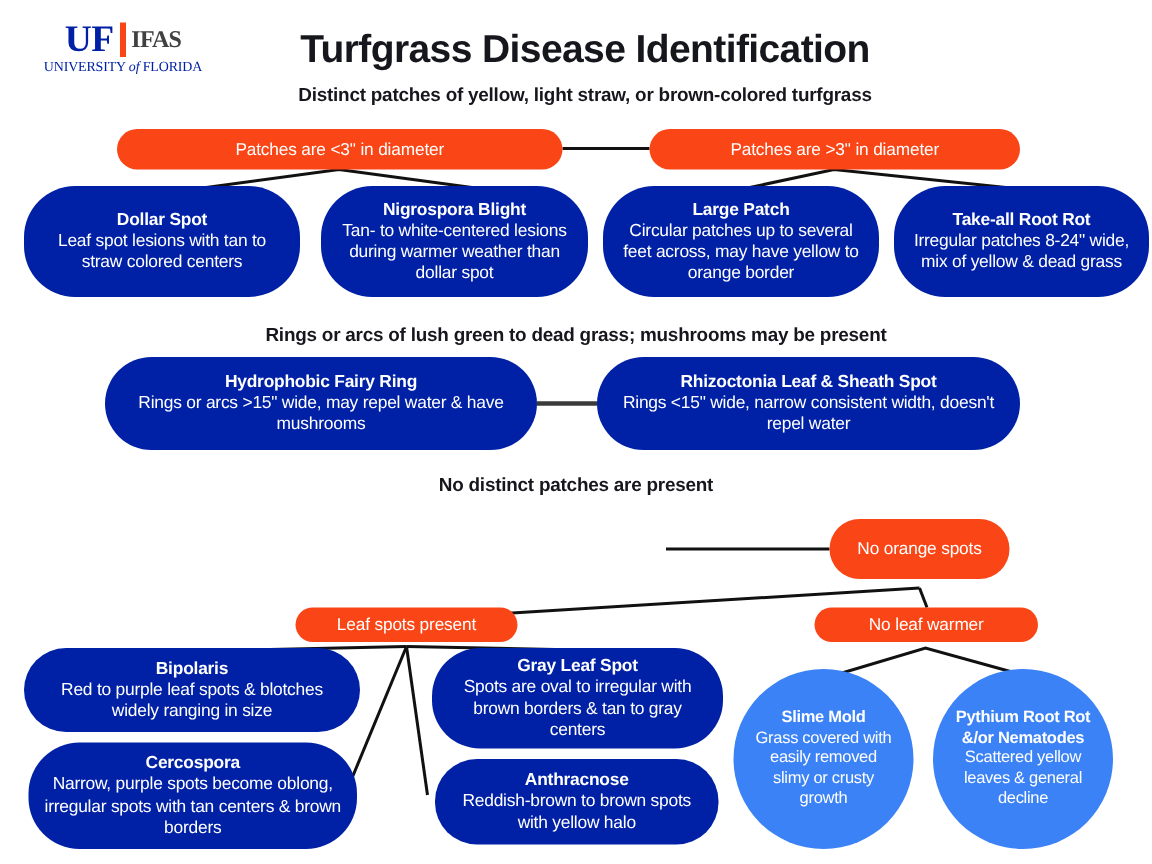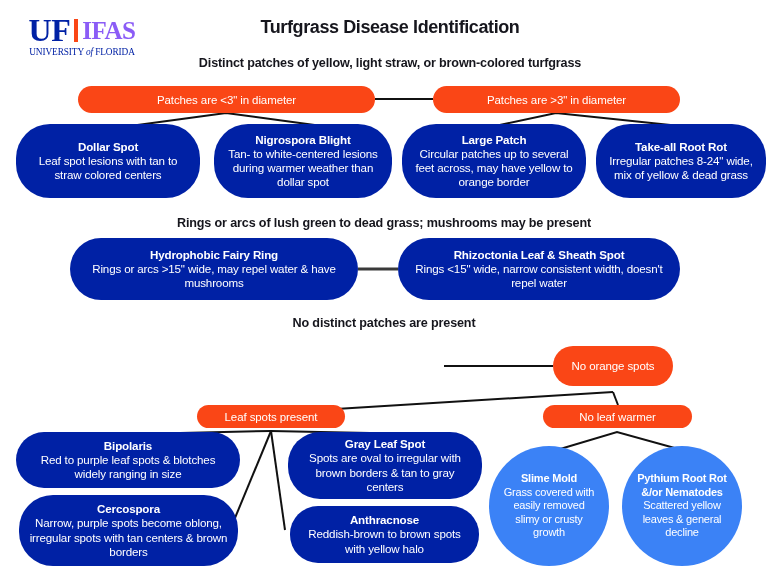--- a/index.html
+++ b/index.html
@@ -13,29 +13,29 @@
     color:#1a1a1a;
   }
   #stage{position:absolute;left:0;top:0;width:768px;height:576px;}
 
   
   #wires{position:absolute;left:0;top:0;width:768px;height:576px;pointer-events:none;z-index:1;}
 
   
   .logo{position:absolute;left:24px;top:14px;width:116px;height:40px;}
   .logo-row{display:flex;align-items:center;justify-content:center;}
-  .logo-uf{font-family:"Liberation Serif",serif;font-weight:bold;font-size:32px;color:#0021A5;letter-spacing:-0.5px;line-height:1;}
+  .logo-uf{font-family:"Liberation Serif",serif;font-weight:bold;font-size:25px;color:#0021A5;letter-spacing:-0.5px;line-height:1;}
   .logo-bar{width:4px;height:23px;background:#FA4616;margin:0 4px;}
-  .logo-ifas{font-family:"Liberation Serif",serif;font-weight:bold;font-size:25px;color:#8b5cf6;letter-spacing:-0.5px;line-height:1;}
+  .logo-ifas{font-family:"Liberation Serif",serif;font-weight:bold;font-size:16px;color:#404040;letter-spacing:-0.5px;line-height:1;}
   .logo-sub{font-family:"Liberation Serif",serif;font-size:9.3px;color:#0021A5;text-align:center;margin-top:1px;letter-spacing:-0.1px;white-space:nowrap;}
   .logo-sub i{font-style:italic;margin-top:35px;}
 
   .page-title{
     position:absolute;left:150px;top:18px;width:480px;
-    text-align:center;font-size:18px;font-weight:bold;color:#16161d;
+    text-align:center;font-size:26px;font-weight:bold;color:#16161d;
     letter-spacing:-0.4px;line-height:1.1;
   }
 
   .section-head{
     position:absolute;text-align:center;font-size:12.6px;font-weight:bold;
     color:#16161d;letter-spacing:-0.15px;line-height:1.2;z-index:3;
   }
 
   
   .node{

